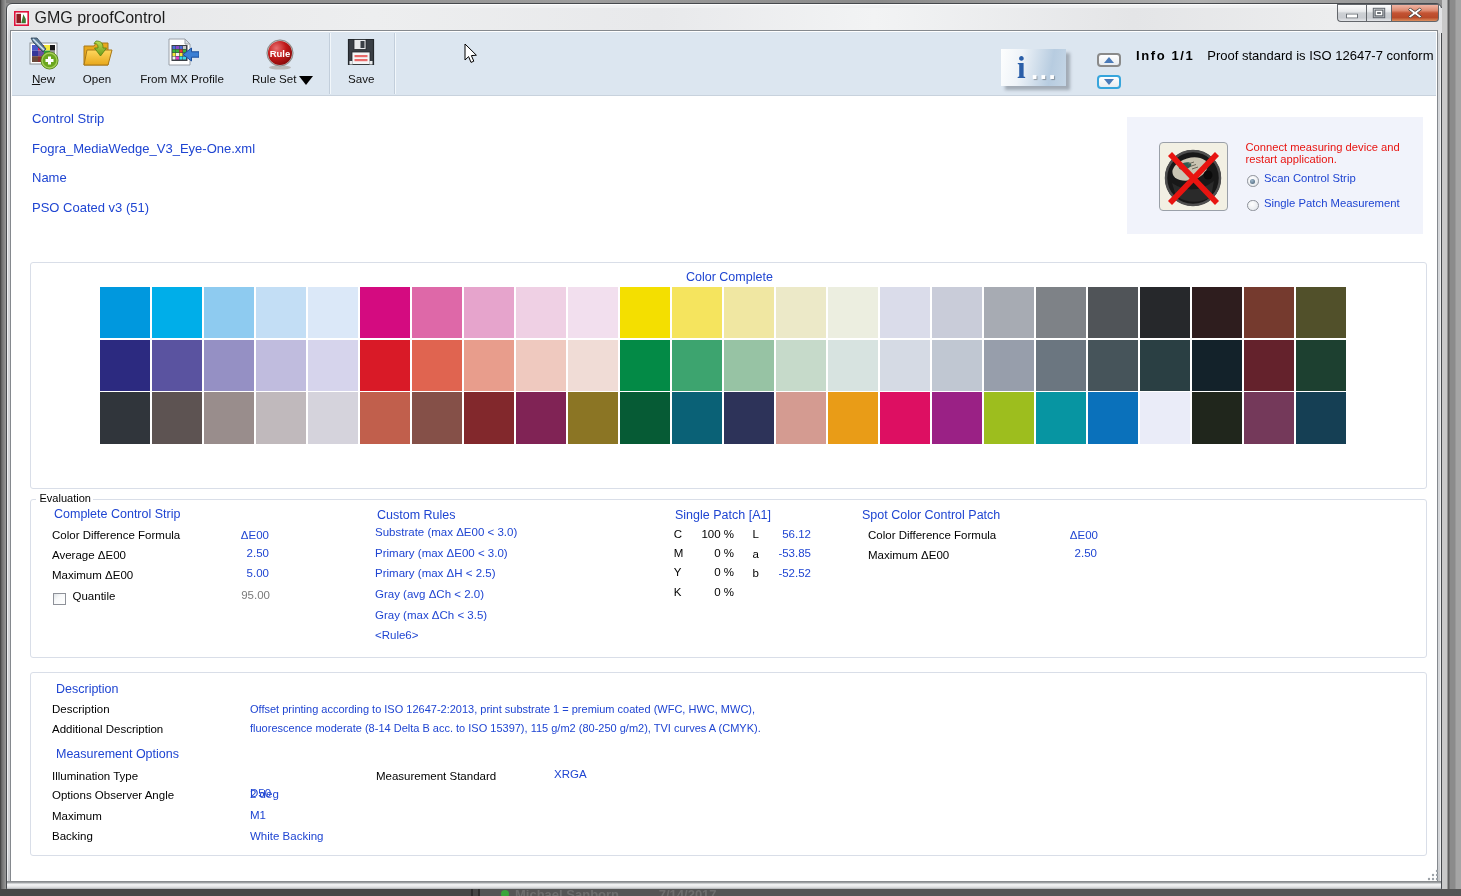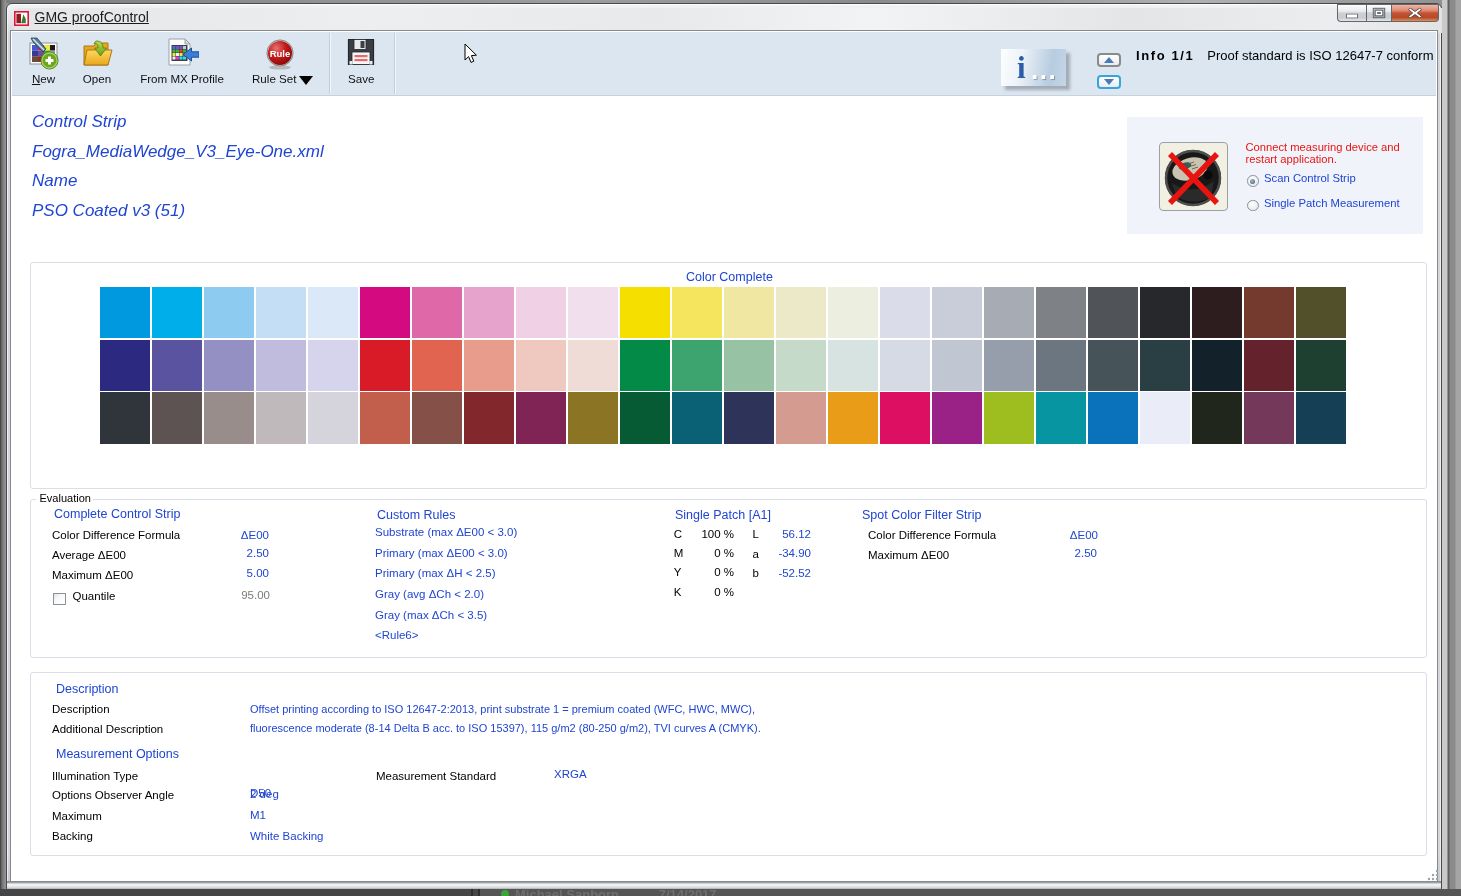--- a/index.html
+++ b/index.html
@@ -19,21 +19,21 @@
 #bgbottext { position:absolute; left:515px; top:887.5px; font-size:13px; font-weight:bold; color:#6e6e6e; width:400px; }
 #botframe { position:absolute; left:7px; top:880.5px; width:1434px; height:8.5px;
   background:linear-gradient(180deg,#7f8285 0,#a8abad 2px,#f2f3f4 3px,#ececed 5px,#d0d2d4 7px,#8e9296 8.5px); }
 #grip { position:absolute; left:1427px; top:869px; }
 #win { position:absolute; left:6px; top:3px; width:1436px; height:886px;
   background:linear-gradient(180deg,#f2f3f4,#dadcdf 26px,#d4d6d9 32px,#d4d6d9 96%,#c4c6c9);
   border:1px solid #46494d; border-radius:6px 6px 0 0;
   box-shadow:inset 0 1px 0 rgba(255,255,255,.85), inset 1px 0 0 rgba(255,255,255,.6), inset -1px 0 0 rgba(255,255,255,.6), inset 0 -1px 0 rgba(255,255,255,.5); }
 #titlebar { position:absolute; left:7px; top:4px; width:1434px; height:25px;
   background:linear-gradient(90deg,#e5e6e8,#edeeef 25%,#e8e9eb 45%,#f2f3f4 60%,#e4e5e7 78%,#ecedee 92%,#e1e2e4); border-radius:5px 5px 0 0; }
-#titletext { position:absolute; left:34.5px; top:9px; font-size:14px; color:#1c1c1c;text-decoration:underline; }
+#titletext { position:absolute; left:34.5px; top:9px; font-size:16px; color:#1c1c1c; }
 #appicon { position:absolute; left:14px; top:10.5px; width:15px; height:15px; }
 .wb { position:absolute; height:18px; border:1px solid #63666b; }
 #wb-min { left:1337px; top:4px; width:28.5px; border-radius:0 0 0 4px; border-right:none;
   background:linear-gradient(180deg,#fdfdfd 0%,#e9eaec 40%,#cdd0d4 50%,#c8cbd0 80%,#e4e6e9 100%); }
 #wb-max { left:1365.5px; top:4px; width:26.5px;
   background:linear-gradient(180deg,#fdfdfd 0%,#e9eaec 40%,#cdd0d4 50%,#c8cbd0 80%,#e4e6e9 100%); }
 #wb-close { left:1392px; top:4px; width:47px; border-radius:0 0 4px 0; border-left:none;
   background:linear-gradient(180deg,#f0b5a5 0%,#dd8a70 35%,#c35333 50%,#b84a29 78%,#dd8f5e 100%); }
 .wb svg { position:absolute; left:50%; top:50%; transform:translate(-50%,-50%); }
 #client { position:absolute; left:10px; top:30px; width:1428px; height:852px; background:#fff;
@@ -55,21 +55,21 @@
   color:#fff; letter-spacing:1.5px; text-shadow:1px 1px 1px rgba(0,0,0,.3); }
 .arrbtn { position:absolute; left:1097px; width:24px; height:14.5px; border-radius:4px;
   background:linear-gradient(180deg,#ffffff,#e8ecf0); }
 #arrup { top:52.5px; border:2px solid #8a8a8a; }
 #arrdn { top:74.5px; border:2px solid #36a5dc; }
 .tri { position:absolute; left:50%; top:50%; transform:translate(-50%,-50%); width:0; height:0; }
 #arrup .tri { border-left:5.5px solid transparent; border-right:5.5px solid transparent; border-bottom:6.5px solid #4a7ab8; }
 #arrdn .tri { border-left:5.5px solid transparent; border-right:5.5px solid transparent; border-top:6.5px solid #4a7ab8; }
 #infotext { position:absolute; left:1136px; top:48.5px; font-size:13px; color:#000; }
 #infotext b { margin-right:13px; letter-spacing:1.6px; }
-.blab { position:absolute; font-size:17px; color:#1f45d2;font-style:italic; }
+.blab { position:absolute; font-size:13px; color:#1f45d2; }
 #cplabel { position:absolute; font-size:12.5px; color:#1f45d2; left:686px; top:269.5px; }
 #devpanel { position:absolute; left:1126.5px; top:117px; width:296px; height:116.5px; background:#f1f3fb; }
 #devbox { position:absolute; left:1158.5px; top:142px; width:69px; height:69px; background:#f2f0e3;
   border:1px solid #9aa0a8; border-radius:4px; }
 #redtext { position:absolute; left:1245.5px; top:140.5px; width:162px; font-size:11.2px; line-height:12.4px; color:#e81410; }
 .radio { position:absolute; left:1247px; width:11.5px; height:11.5px; border-radius:50%;
   border:1px solid #8d9199; background:radial-gradient(circle at 40% 35%,#ffffff,#dfe3e8); }
 .radio.sel::after { content:""; position:absolute; left:2.2px; top:2.2px; width:5px; height:5px; border-radius:50%;
   background:radial-gradient(circle at 40% 35%,#9fb9ce,#41596e); }
 .rlab { position:absolute; left:1264px; font-size:11.3px; color:#1f45d2; }
@@ -347,24 +347,24 @@
 <div class="lr" style="left:674px;width:60px;top:527.6px">100 %</div>
 <div class="l" style="left:673.8px;top:547.0px">M</div>
 <div class="lr" style="left:674px;width:60px;top:547.0px">0 %</div>
 <div class="l" style="left:673.8px;top:566.4px">Y</div>
 <div class="lr" style="left:674px;width:60px;top:566.4px">0 %</div>
 <div class="l" style="left:673.8px;top:585.8000000000001px">K</div>
 <div class="lr" style="left:674px;width:60px;top:585.8000000000001px">0 %</div>
 <div class="l" style="left:752.5px;top:528.2px">L</div>
 <div class="vr" style="left:741px;width:70px;top:527.6px">56.12</div>
 <div class="l" style="left:752.5px;top:547.6px">a</div>
-<div class="vr" style="left:741px;width:70px;top:547.1px">-34.90</div>
+<div class="vr" style="left:741px;width:70px;top:547.1px">-53.85</div>
 <div class="l" style="left:752.5px;top:567.0px">b</div>
 <div class="vr" style="left:741px;width:70px;top:566.6px">-52.52</div>
-<div class="h" style="left:862px;top:507.5px">Spot Color Filter Strip</div>
+<div class="h" style="left:862px;top:507.5px">Spot Color Control Patch</div>
 <div class="l" style="left:868px;top:529.1px">Color Difference Formula</div>
 <div class="l" style="left:868px;top:549.1px">Maximum ΔE00</div>
 <div class="vr" style="left:1028px;width:70px;top:528.6px">ΔE00</div>
 <div class="vr" style="left:1027px;width:70px;top:547.4px">2.50</div>
 <div class="gbox" id="descbox"></div>
 <div class="h" style="left:56px;top:681.5px">Description</div>
 <div class="l" style="left:52px;top:702.9px">Description</div>
 <div class="l" style="left:52px;top:722.5px">Additional Description</div>
 <div class="vlong" style="left:250px;top:703.2px">Offset printing according to ISO 12647-2:2013, print substrate 1 = premium coated (WFC, HWC, MWC),</div>
 <div class="vlong" style="left:250px;top:722.2px">fluorescence moderate (8-14 Delta B acc. to ISO 15397), 115 g/m2 (80-250 g/m2), TVI curves A (CMYK).</div>

